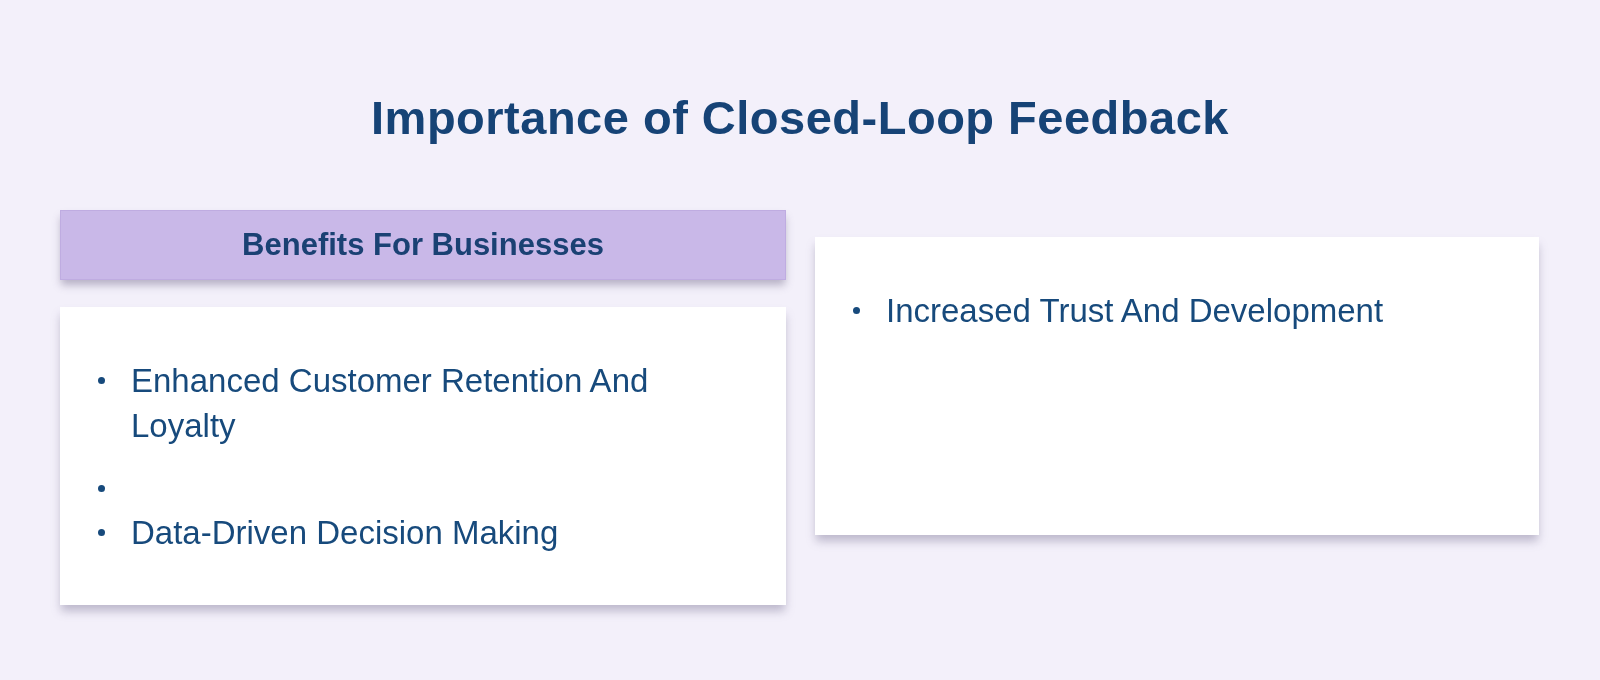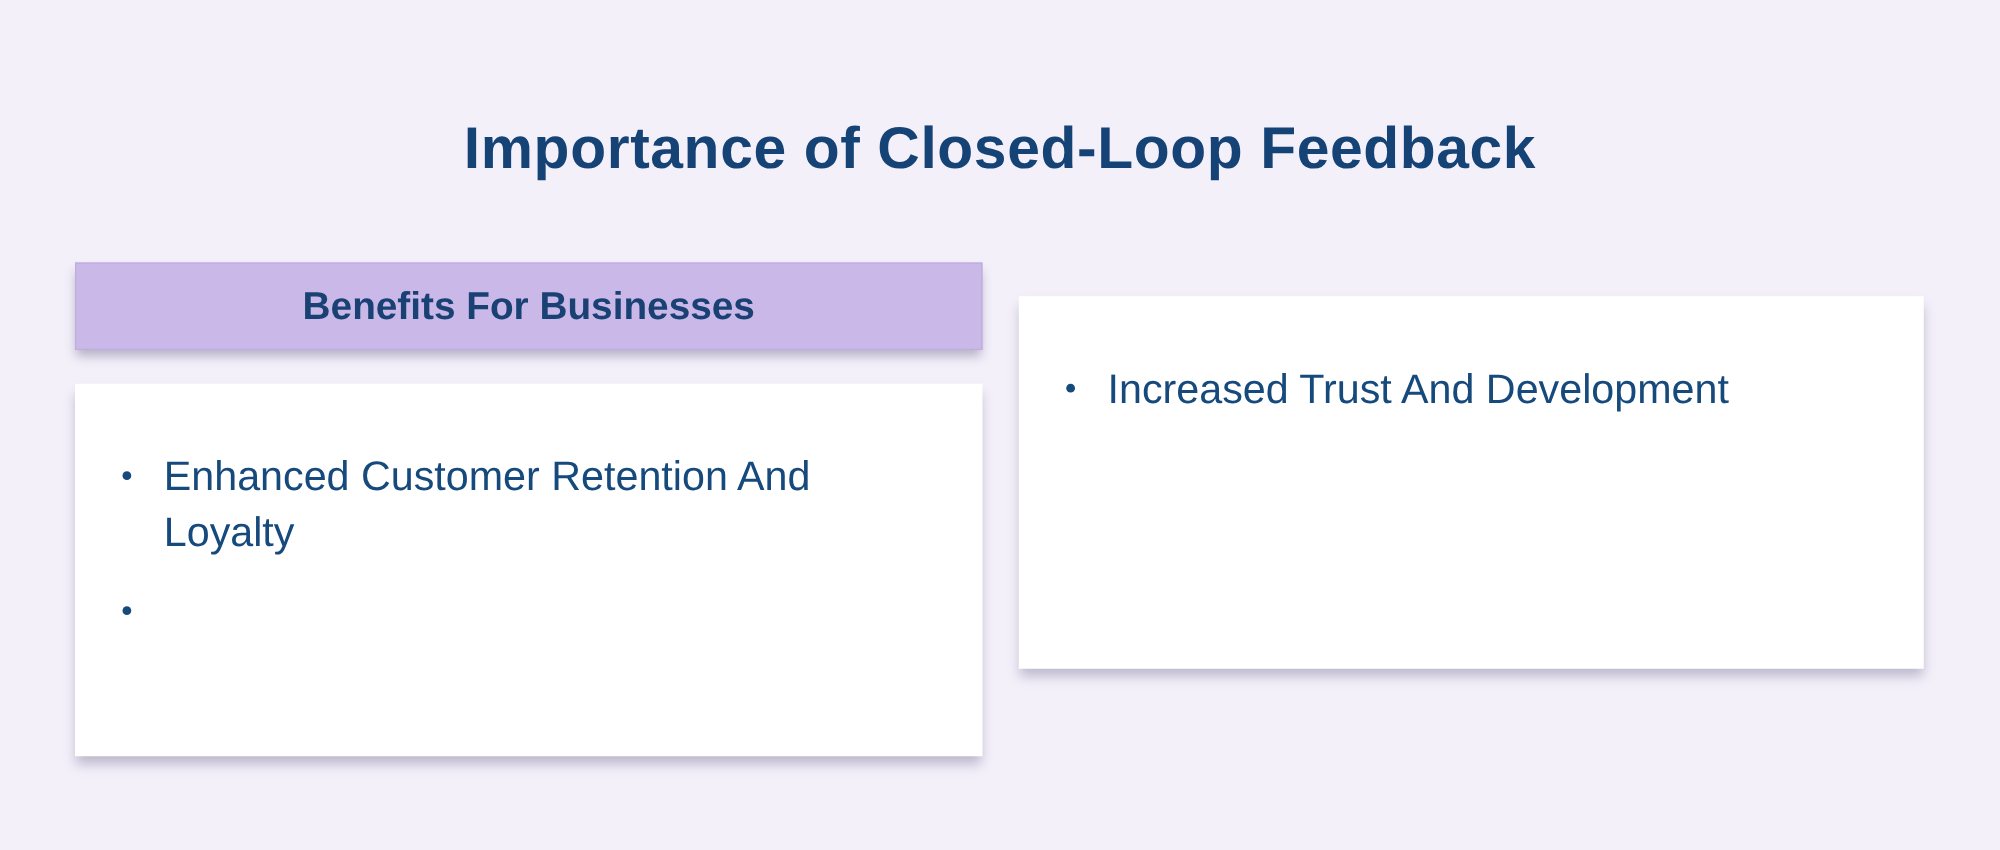--- a/index.html
+++ b/index.html
@@ -94,20 +94,24 @@
     </div>
     <div class="col-card">
       <ul class="benefit-list">
         <li class="benefit-item">
           <span class="dot"></span>
           <span>Enhanced Customer Retention And Loyalty</span>
         </li>
         <li class="benefit-item">
           <span class="dot"></span>
         </li>
+        <li class="benefit-item">
+          <span class="dot"></span>
+          <span>Data-Driven Decision Making</span>
+        </li>
       </ul>
     </div>
   </div>
 
   <div class="column right">
     <div class="col-card">
       <ul class="benefit-list">
         <li class="benefit-item">
           <span class="dot"></span>
           <span>Increased Trust And Development</span>

